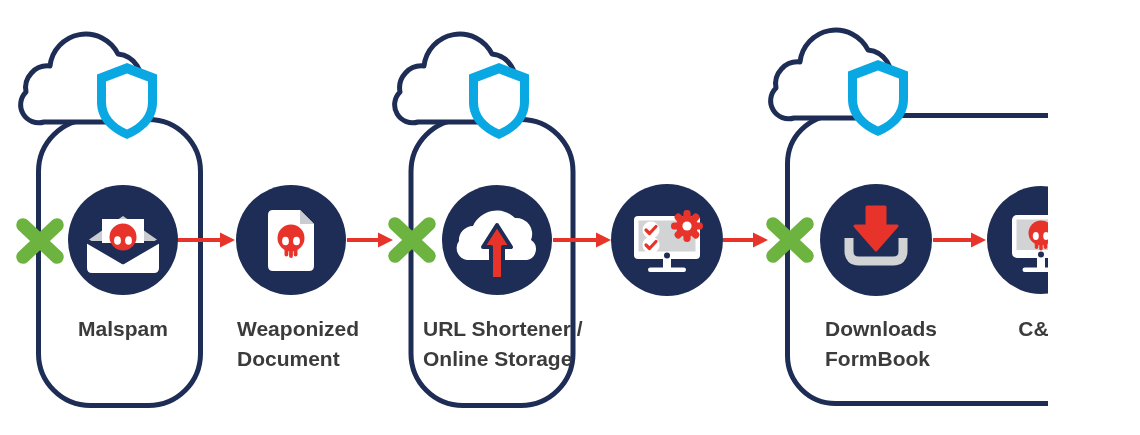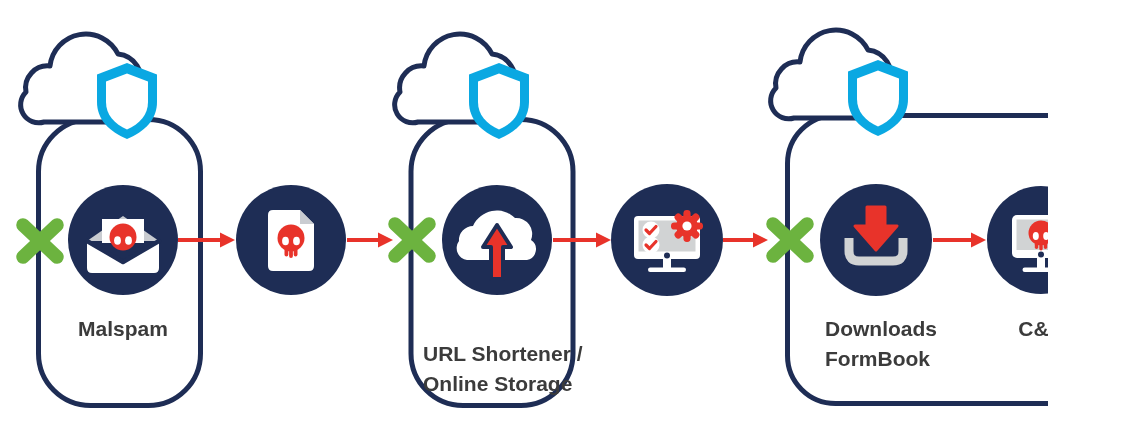--- a/index.html
+++ b/index.html
@@ -16,21 +16,21 @@
   .s-navy{stroke:var(--navy)} .s-red{stroke:var(--red)} .s-green{stroke:var(--green)}
   .s-gray{stroke:var(--light-gray)} .nofill{fill:none}
   .caps{fill:none;stroke:var(--navy);stroke-width:5;}
   .aline{stroke:var(--red);stroke-width:4;}
   
   .step-label{position:absolute;top:314px;color:var(--label-text);
       font-size:21px;line-height:30px;font-weight:bold;white-space:pre-line;}
   .lbl-center{text-align:center;width:200px;}
   .lbl-malspam{left:23px;}
   .lbl-weaponized{left:237px;}
-  .lbl-url{left:423px;margin-top:25px;}
+  .lbl-url{left:423px;}
   .lbl-powershell{left:567px;}
   .lbl-downloads{left:825px;}
   .lbl-cc{left:941px;}
 </style>
 </head>
 <body>
 
 <div class="stage">
 
   <svg width="1140" height="435" viewBox="0 0 1140 435">
@@ -173,19 +173,21 @@
         <rect class="f-red" x="1039.3" y="244" width="3.4" height="6.5" rx="1.7"></rect>
         <rect class="f-red" x="1043.8" y="242.5" width="3.4" height="6.5" rx="1.7"></rect>
         <circle class="f-navy" cx="1041" cy="254.5" r="3"></circle>
         <rect class="f-white" x="1037" y="258" width="8" height="10"></rect>
         <rect class="f-white" x="1022.5" y="267.5" width="37" height="4.5" rx="2.2"></rect>
       </g>
     </g>
   </svg>
 
   <div class="step-label lbl-center lbl-malspam">Malspam</div>
+  <div class="step-label lbl-weaponized">Weaponized
+Document</div>
   <div class="step-label lbl-url">URL Shortener /
 Online Storage</div>
   <div class="step-label lbl-downloads">Downloads
 FormBook</div>
   <div class="step-label lbl-center lbl-cc">C&amp;C</div>
 
 </div>
 
 </body></html>

